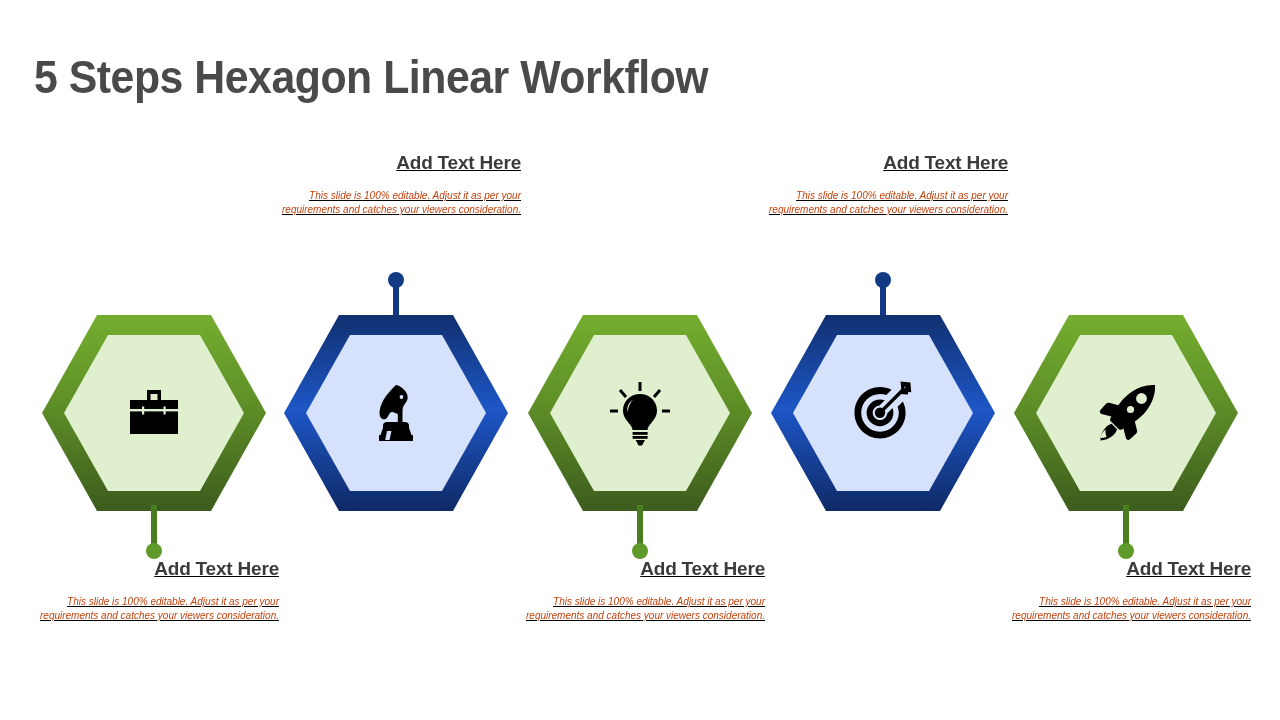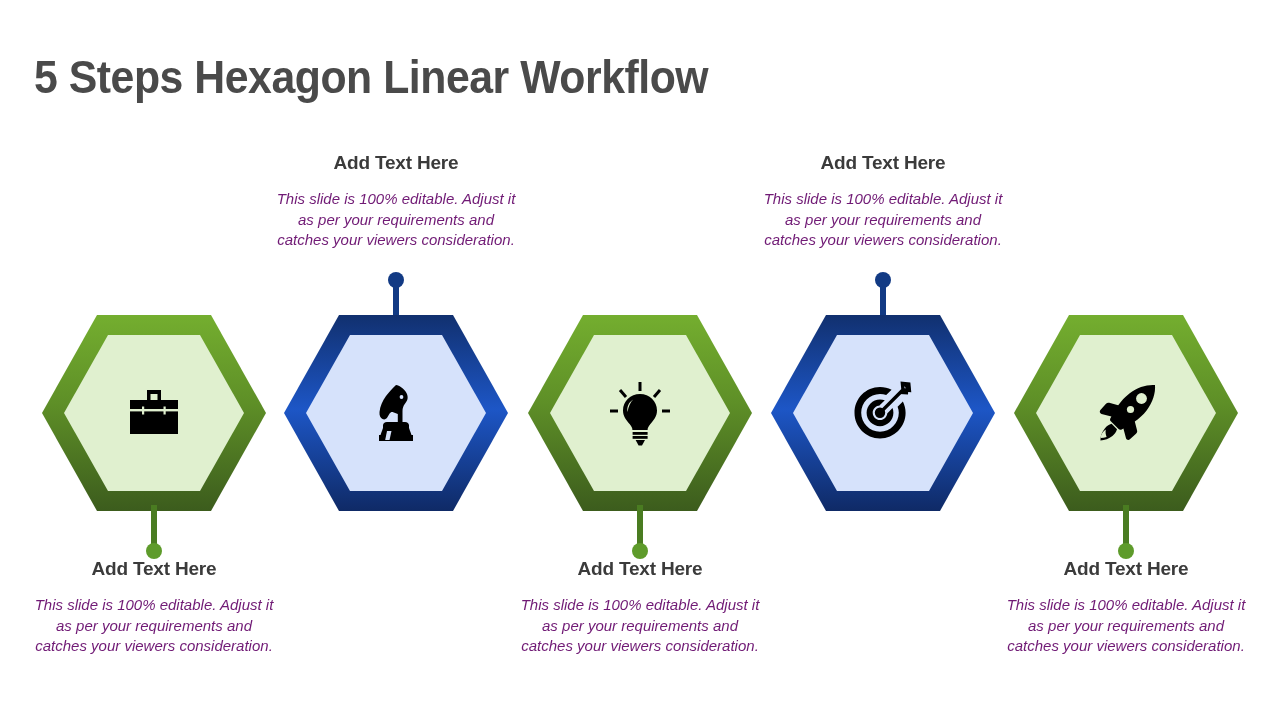--- a/index.html
+++ b/index.html
@@ -53,31 +53,31 @@
   }
   .connector-down { top:505px; height:60px; }
   .connector-down .line { top:0; height:46px; background:#4a7c21; }
   .connector-down .dot { top:38px; background:#5e9b2b; }
 
   .connector-up { top:272px; height:55px; }
   .connector-up .line { top:10px; height:48px; background:#123a84; }
   .connector-up .dot { top:0; background:#123a84; }
 
   
-  .textblock { position:absolute; left:50%; width:250px; margin-left:-125px; text-align:center; }
+  .textblock { position:absolute; left:50%; width:250px; margin-left:-125px; text-align:right;text-decoration:underline; }
   .textblock-below { top:558px; }
   .textblock-above { top:152px; }
 
   .tb-heading {
     font-size:19px; font-weight:bold; color:#3b3b3b;
     letter-spacing:-0.2px;
     margin-bottom:15px;
   }
   .tb-body {
-    font-size:15px; font-style:italic; color:#701a75;
+    font-size:10px; font-style:italic; color:#c2410c;
     line-height:1.38;
   }
 </style>
 </head>
 <body>
 
 <div id="slide">
 
   <svg width="0" height="0" style="position:absolute" aria-hidden="true">
     <defs>

